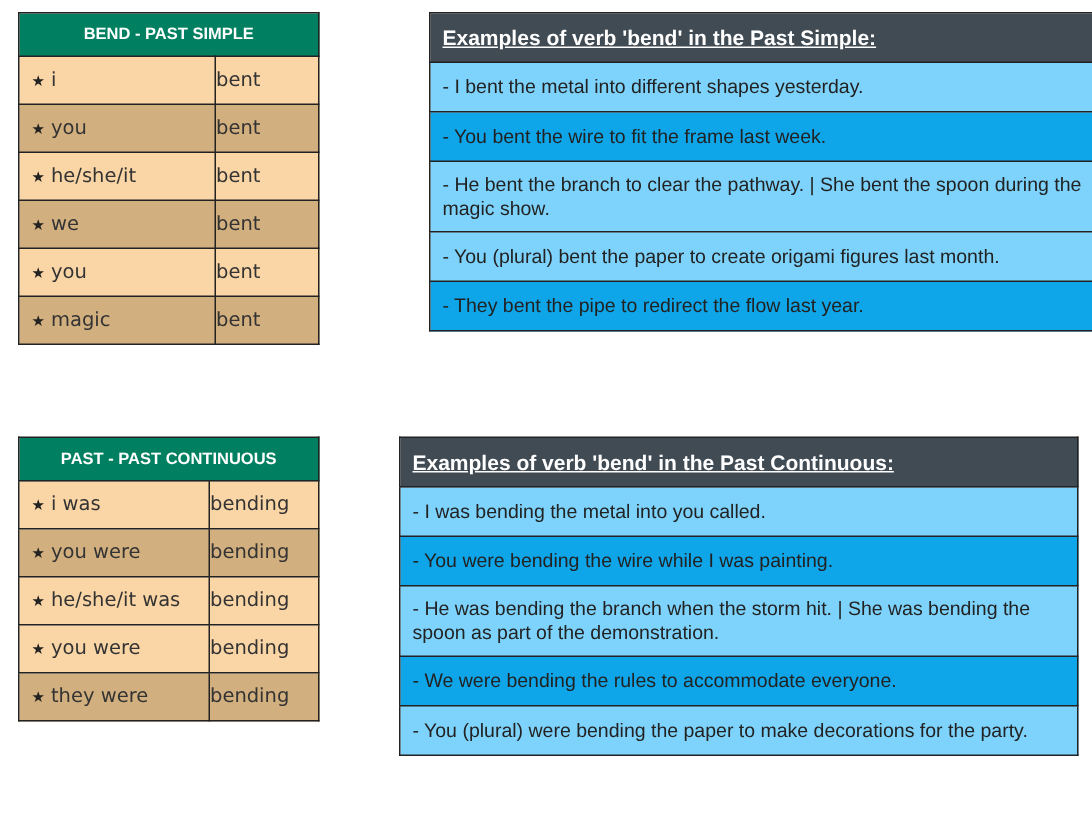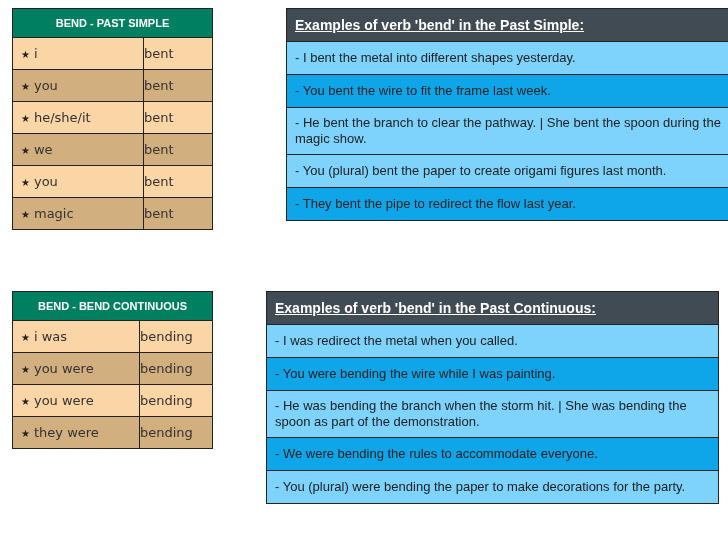--- a/index.html
+++ b/index.html
@@ -131,30 +131,34 @@
       </tr>
     <tr class="even">
         <td>- They bent the pipe to redirect the flow last year.</td>
       </tr>
   </tbody>
 </table>
 
 <table class="conj" id="t2">
   <thead>
     <tr>
-        <th colspan="2">BEND - BEND CONTINUOUS</th>
+        <th colspan="2">PAST - PAST CONTINUOUS</th>
       </tr>
   </thead>
   <tbody>
     <tr class="light">
       <td class="pron"><span class="star">★</span><span>i was</span></td>
       <td class="form">bending</td>
     </tr>
     <tr class="dark">
       <td class="pron"><span class="star">★</span><span>you were</span></td>
+      <td class="form">bending</td>
+    </tr>
+    <tr class="light">
+      <td class="pron"><span class="star">★</span><span>he/she/it was</span></td>
       <td class="form">bending</td>
     </tr>
     <tr class="light">
       <td class="pron"><span class="star">★</span><span>you were</span></td>
       <td class="form">bending</td>
     </tr>
     <tr class="dark">
       <td class="pron"><span class="star">★</span><span>they were</span></td>
       <td class="form">bending</td>
     </tr>
@@ -162,21 +166,21 @@
 </table>
 
 <table class="ex" id="e2">
   <thead>
     <tr>
         <th><span>Examples of verb 'bend' in the Past Continuous:</span></th>
       </tr>
   </thead>
   <tbody>
     <tr class="odd">
-        <td>- I was redirect the metal when you called.</td>
+        <td>- I was bending the metal into you called.</td>
       </tr>
     <tr class="even">
         <td>- You were bending the wire while I was painting.</td>
       </tr>
     <tr class="odd">
         <td>- He was bending the branch when the storm hit. | She was bending the spoon as part of the demonstration.</td>
       </tr>
     <tr class="even">
         <td>- We were bending the rules to accommodate everyone.</td>
       </tr>

